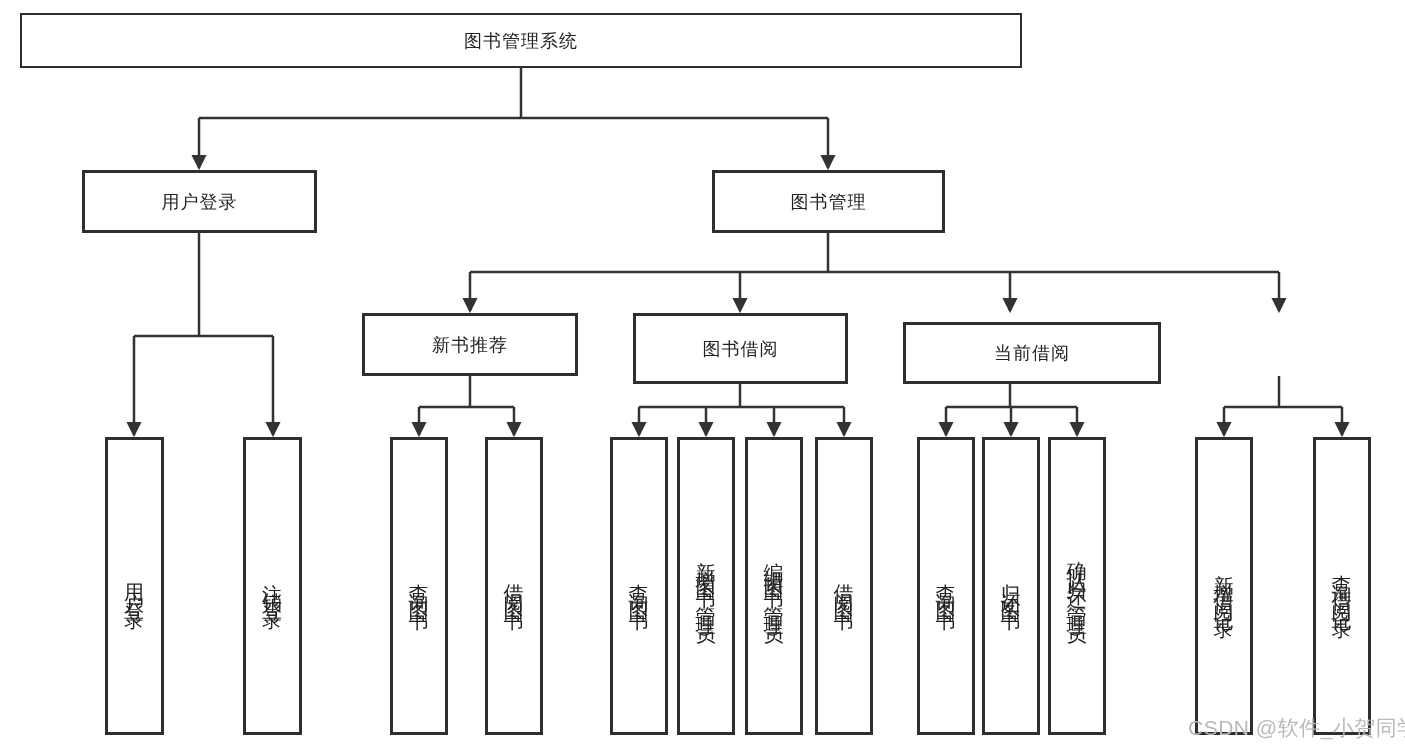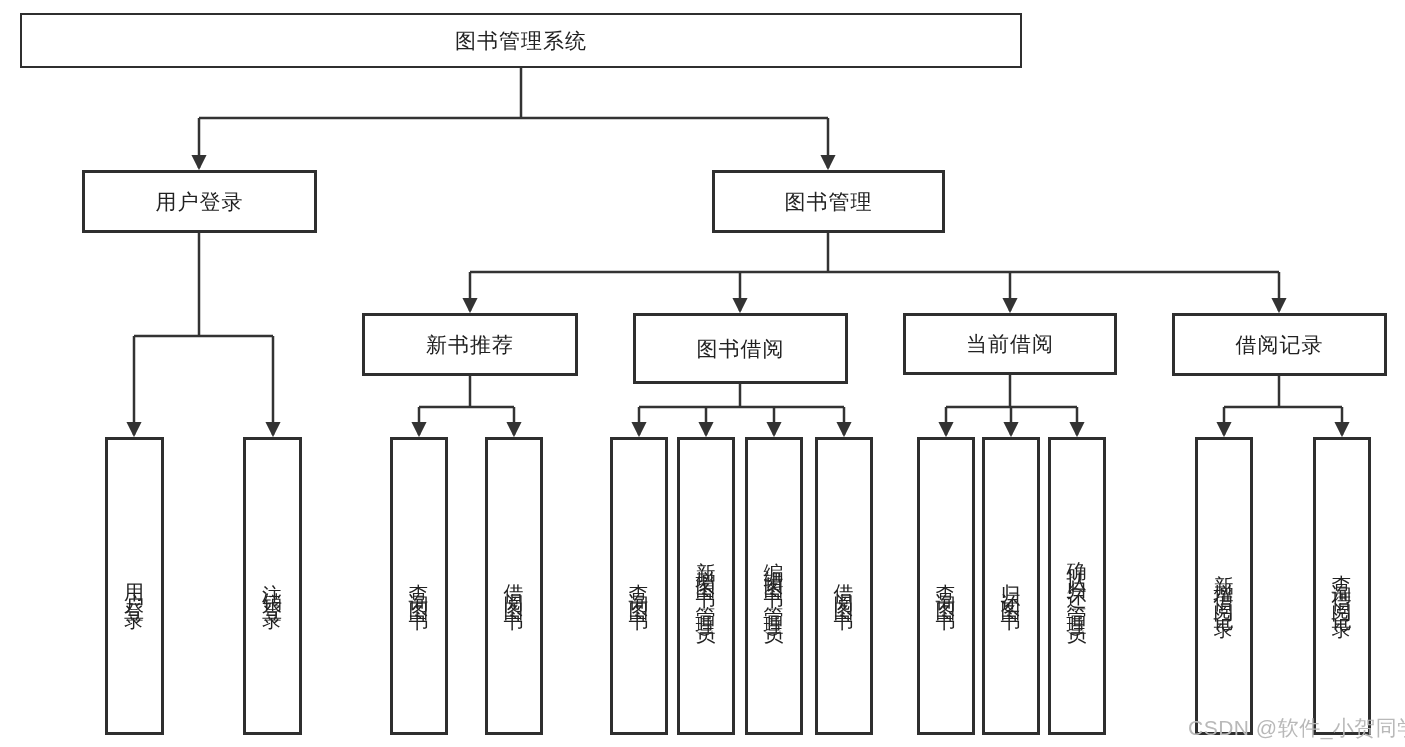--- a/index.html
+++ b/index.html
@@ -24,21 +24,21 @@
   .node{
     position:absolute;
     box-sizing:border-box;
     border:3px solid var(--border);
     background:#ffffff;
     display:flex;align-items:center;justify-content:center;
     color:var(--text);
   }
   .node.root{border-width:2px;}
   .hlabel{
-    font-size:21px;
+    font-size:18px;
     letter-spacing:1px;
     color:var(--text);
     white-space:nowrap;
   }
   .leaf span{
     writing-mode:vertical-rl;
     text-orientation:mixed;
     font-size:20px;
     line-height:1;
     letter-spacing:9px;
@@ -115,25 +115,22 @@
   <div class="node" style="left:712px;top:170px;width:233px;height:63px">
     <span class="hlabel">图书管理</span>
   </div>
 
   <div class="node" style="left:362px;top:313px;width:216px;height:63px">
     <span class="hlabel">新书推荐</span>
   </div>
   <div class="node" style="left:633px;top:313px;width:215px;height:71px">
     <span class="hlabel">图书借阅</span>
   </div>
-  <div class="node" style="left:903px;top:313px;width:214px;height:62px">
+  <div class="node" style="left:903px;top:322px;width:258px;height:62px">
     <span class="hlabel">当前借阅</span>
-  </div>
-  <div class="node" style="left:1172px;top:313px;width:215px;height:63px">
-    <span class="hlabel">借阅记录</span>
   </div>
 
   <div class="node leaf" style="left:105px;top:437px;width:59px;height:298px">
     <span>用户登录</span>
   </div>
   <div class="node leaf" style="left:243px;top:437px;width:59px;height:298px">
     <span>注销登录</span>
   </div>
 
   <div class="node leaf" style="left:390px;top:437px;width:58px;height:298px">

